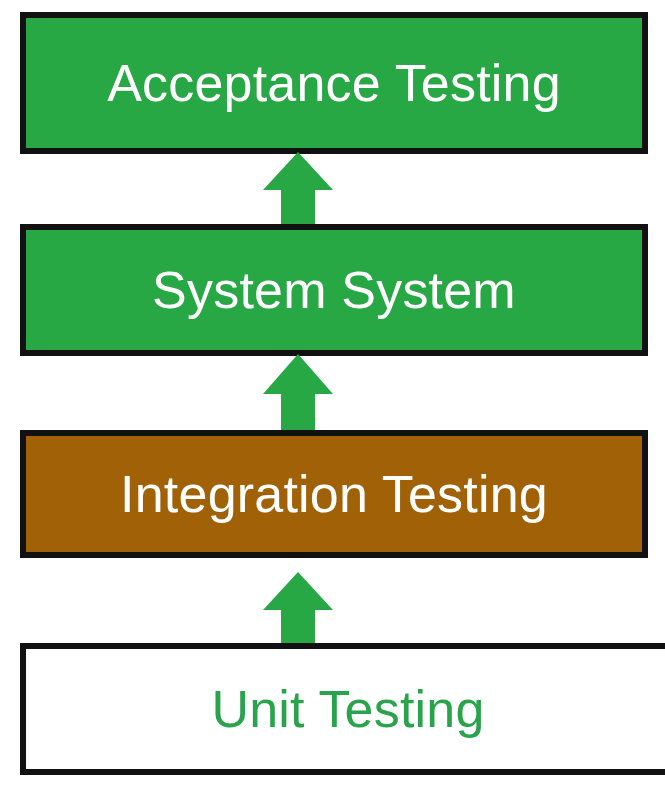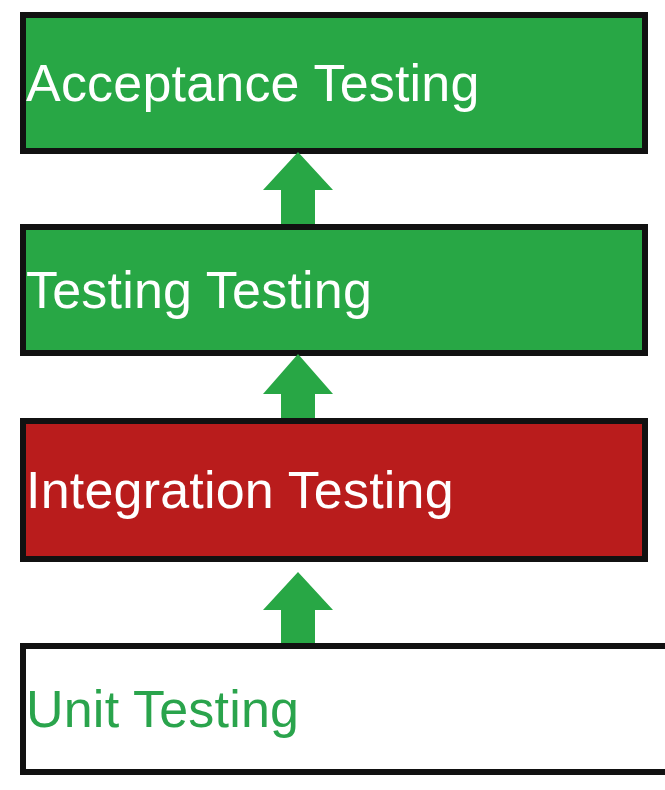--- a/index.html
+++ b/index.html
@@ -17,21 +17,21 @@
     height: 790px;
     background: #ffffff;
     overflow: hidden;
   }
   .level-box {
     position: absolute;
     box-sizing: border-box;
     border: 6px solid #111111;
     display: flex;
     align-items: center;
-    justify-content: flex-start;
+    justify-content: center;
   }
   .level-label {
     font-size: 52px;
     font-weight: 400;
     line-height: 1;
     letter-spacing: 0.2px;
     white-space: nowrap;
     user-select: none;
   }
 
@@ -51,24 +51,24 @@
     top: 224px;
     width: 628px;
     height: 132px;
     background: #28a745;
   }
   #box-system .level-label { color: #ffffff; }
 
   
   #box-integration {
     left: 20px;
-    top: 418px;
+    top: 430px;
     width: 628px;
-    height: 144px;
-    background: #b91c1c;
+    height: 128px;
+    background: #a16207;
   }
   #box-integration .level-label { color: #ffffff; }
 
   
   #box-unit {
     left: 20px;
     top: 643px;
     width: 656px;
     height: 132px;
     background: #ffffff;
@@ -104,21 +104,21 @@
     <span class="level-label">Acceptance Testing</span>
   </div>
 
   <span class="flow-arrow" id="arrow-system-to-acceptance">
     <svg viewBox="0 0 70 76" width="70" height="76" preserveAspectRatio="none" xmlns="http://www.w3.org/2000/svg">
       <polygon points="35,0 70,38 52,38 52,76 18,76 18,38 0,38" fill="#28a745"></polygon>
     </svg>
   </span>
 
   <div class="level-box" id="box-system">
-    <span class="level-label">Testing Testing</span>
+    <span class="level-label">System System</span>
   </div>
 
   <span class="flow-arrow" id="arrow-integration-to-system">
     <svg viewBox="0 0 70 80" width="70" height="80" preserveAspectRatio="none" xmlns="http://www.w3.org/2000/svg">
       <polygon points="35,0 70,40 52,40 52,80 18,80 18,40 0,40" fill="#28a745"></polygon>
     </svg>
   </span>
 
   <div class="level-box" id="box-integration">
     <span class="level-label">Integration Testing</span>

